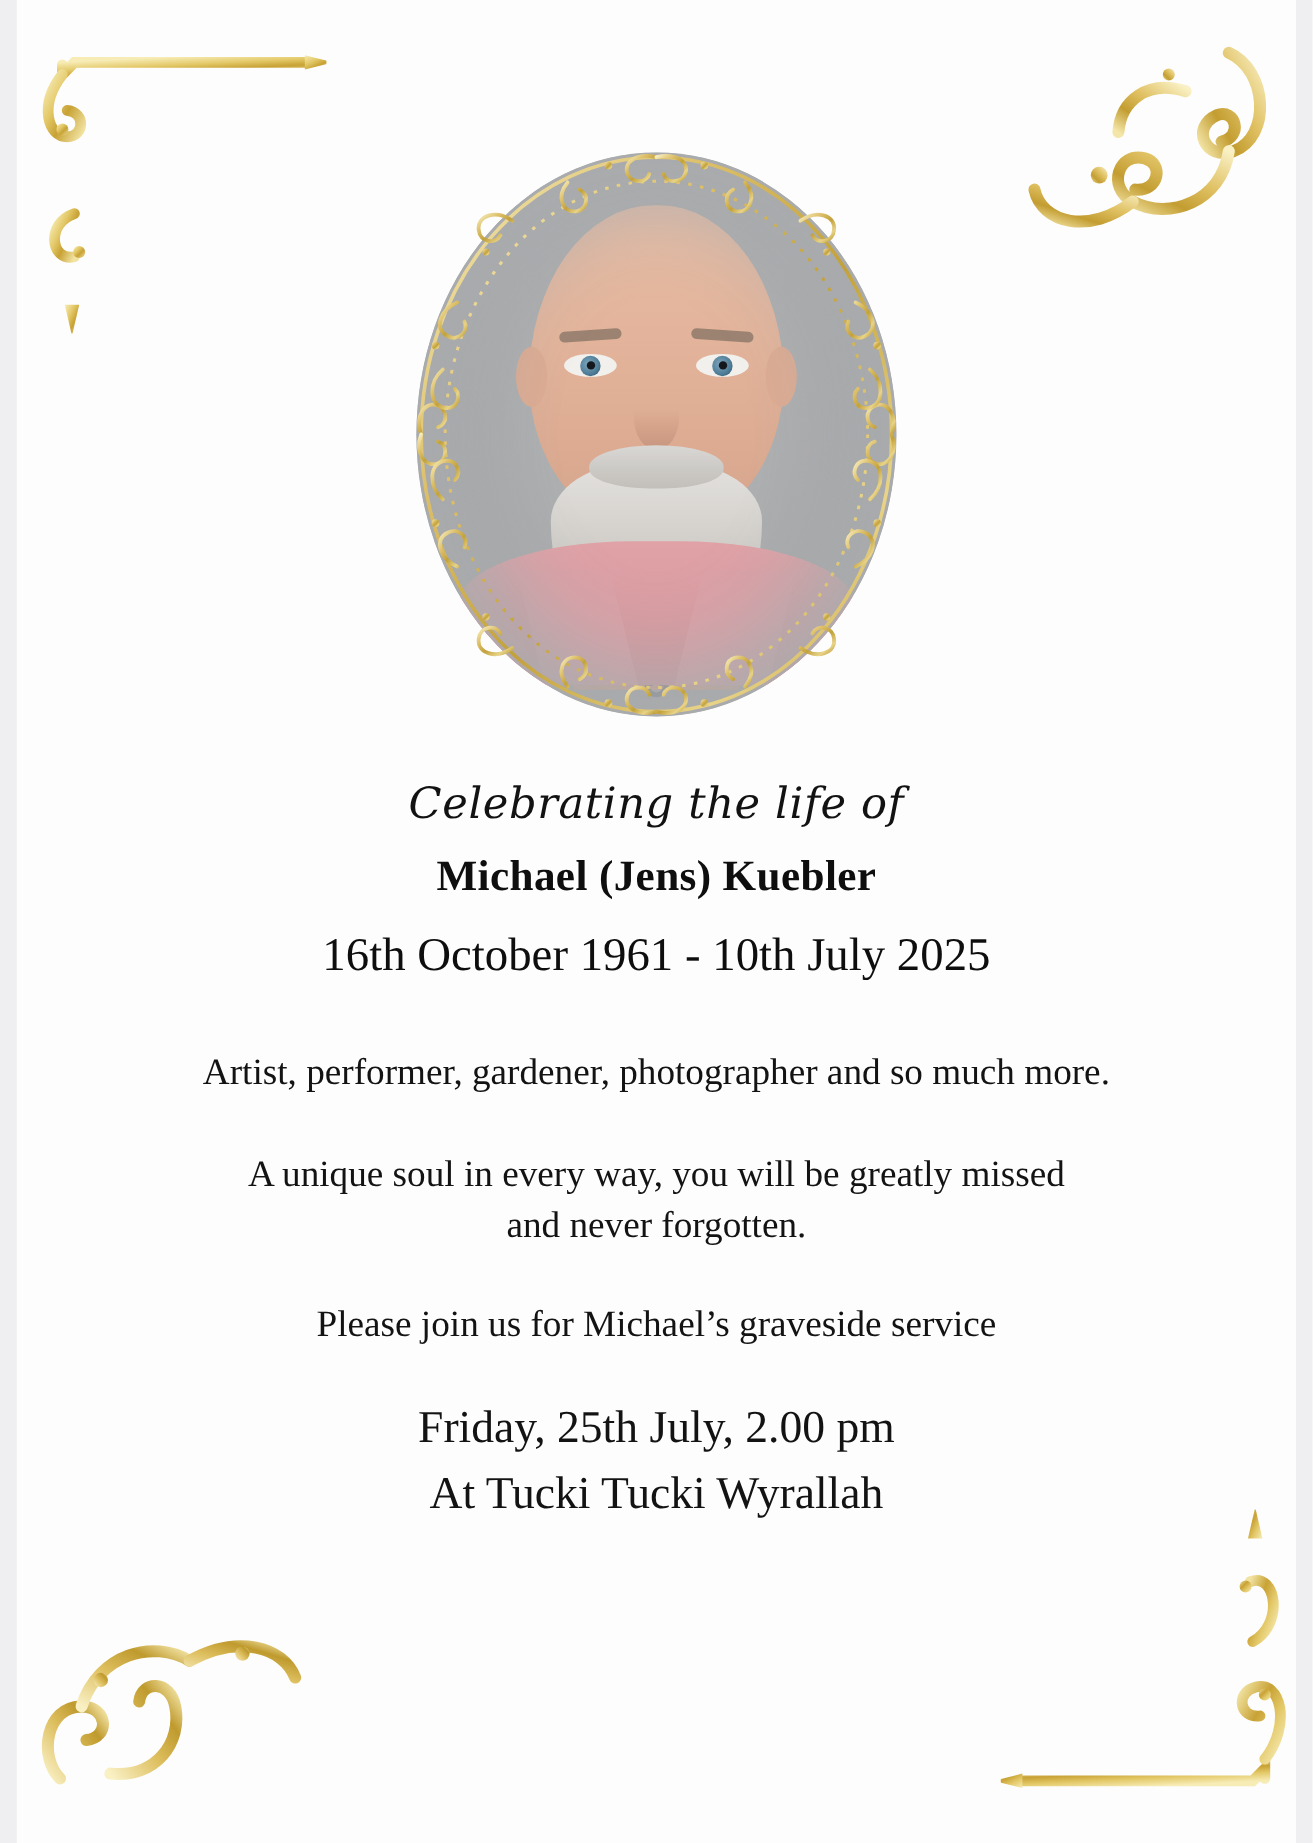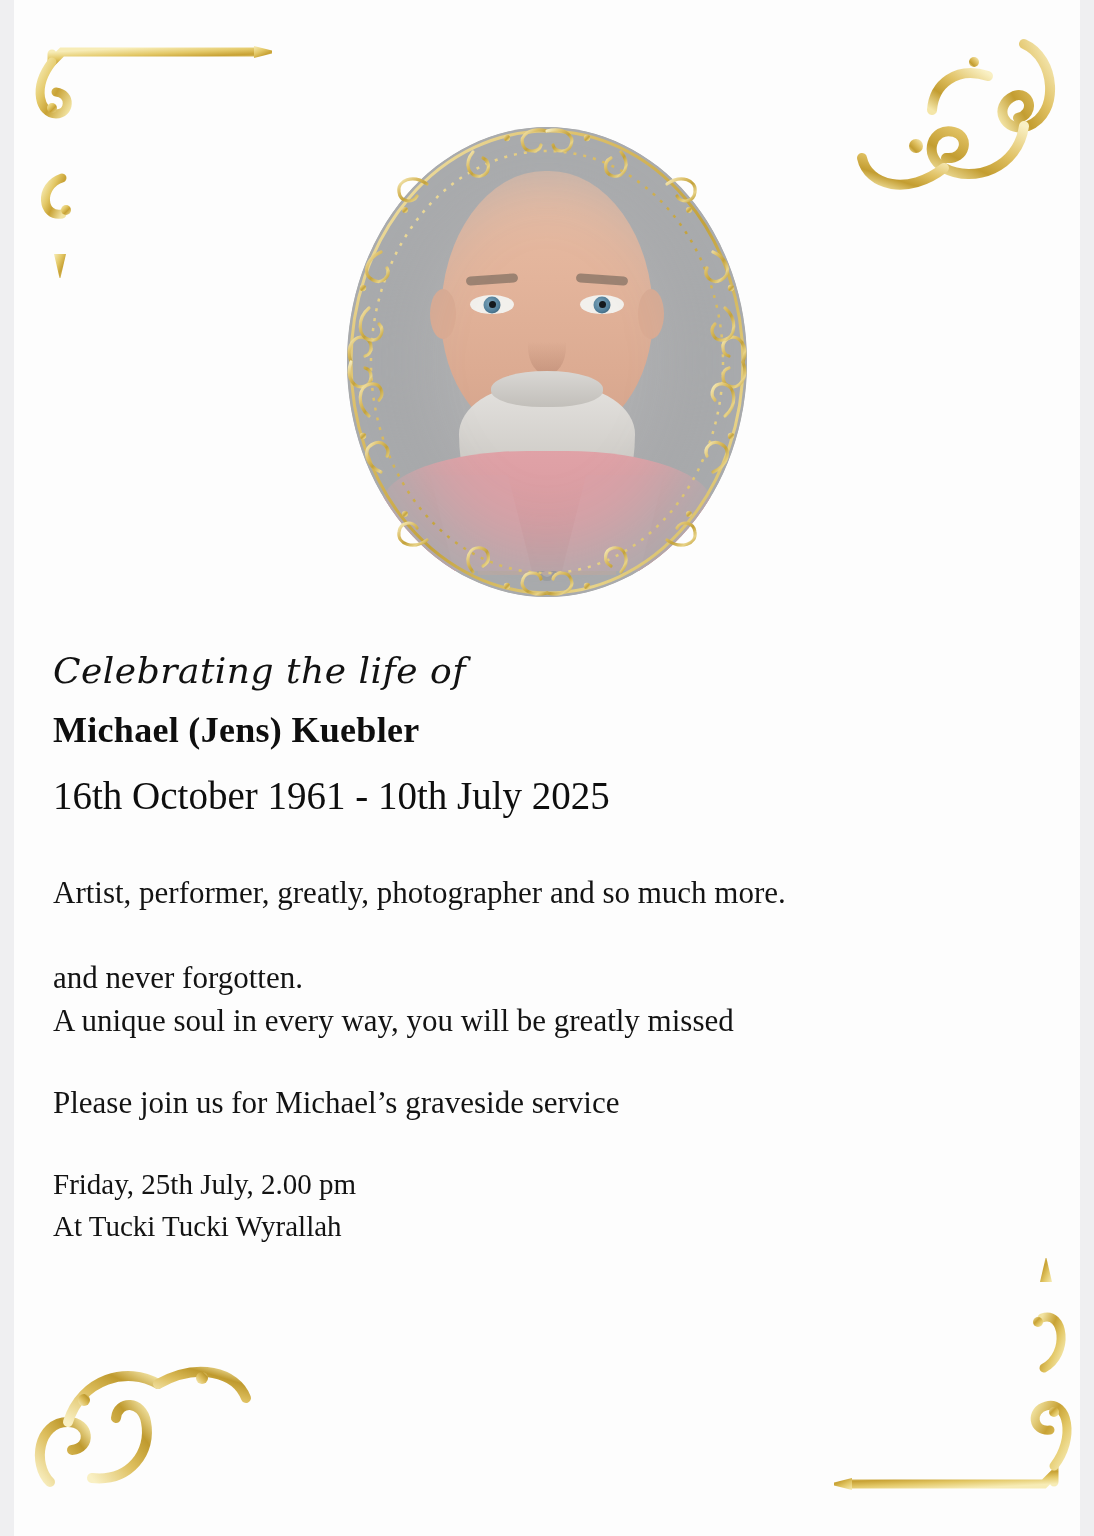--- a/index.html
+++ b/index.html
@@ -197,21 +197,21 @@
     height: 100%;
     pointer-events: none;
   }
 
   
   .content {
     position: absolute;
     left: 0;
     right: 0;
     top: 650px;
-    text-align: left;
+    text-align: center;
     padding: 0 53px;
     box-sizing: border-box;
   }
   .celebrating {
     font-family: "DejaVu Serif", serif;
     font-style: italic;
     font-size: 36px;
     letter-spacing: .5px;
     color: #121212;
     margin: 0 0 18px 0;
@@ -234,21 +234,21 @@
   .line {
     font-family: "Liberation Serif", serif;
     font-size: 31px;
     line-height: 1.38;
     margin: 0;
     color: #131313;
   }
   .gap-lg { height: 42px; }
   .gap-md { height: 40px; }
   .gap-sm { height: 38px; }
-  .details .line { font-size: 29px; line-height: 1.45; }
+  .details .line { font-size: 38px; line-height: 1.45; }
 </style>
 </head>
 <body>
 
 <div class="page">
 
   <div class="corner corner-tl">
     <svg viewBox="0 0 250 260" xmlns="http://www.w3.org/2000/svg">
       <defs>
         <linearGradient id="gold1" x1="0" y1="0" x2="1" y2="1">
@@ -436,24 +436,24 @@
         </g>
       </g>
     </svg>
   </div>
 
   <div class="content">
     <p class="celebrating">Celebrating the life of</p>
     <h1 class="name">Michael (Jens) Kuebler</h1>
     <p class="dates">16th October 1961 - 10th July 2025</p>
 
-    <p class="line">Artist, performer, greatly, photographer and so much more.</p>
+    <p class="line">Artist, performer, gardener, photographer and so much more.</p>
     <div class="gap-lg"></div>
+    <p class="line">A unique soul in every way, you will be greatly missed</p>
     <p class="line">and never forgotten.</p>
-    <p class="line">A unique soul in every way, you will be greatly missed</p>
     <div class="gap-md"></div>
     <p class="line">Please join us for Michael’s graveside service</p>
     <div class="gap-sm"></div>
     <div class="details">
       <p class="line">Friday, 25th July, 2.00 pm</p>
       <p class="line">At Tucki Tucki Wyrallah</p>
     </div>
   </div>
 
 </div>

